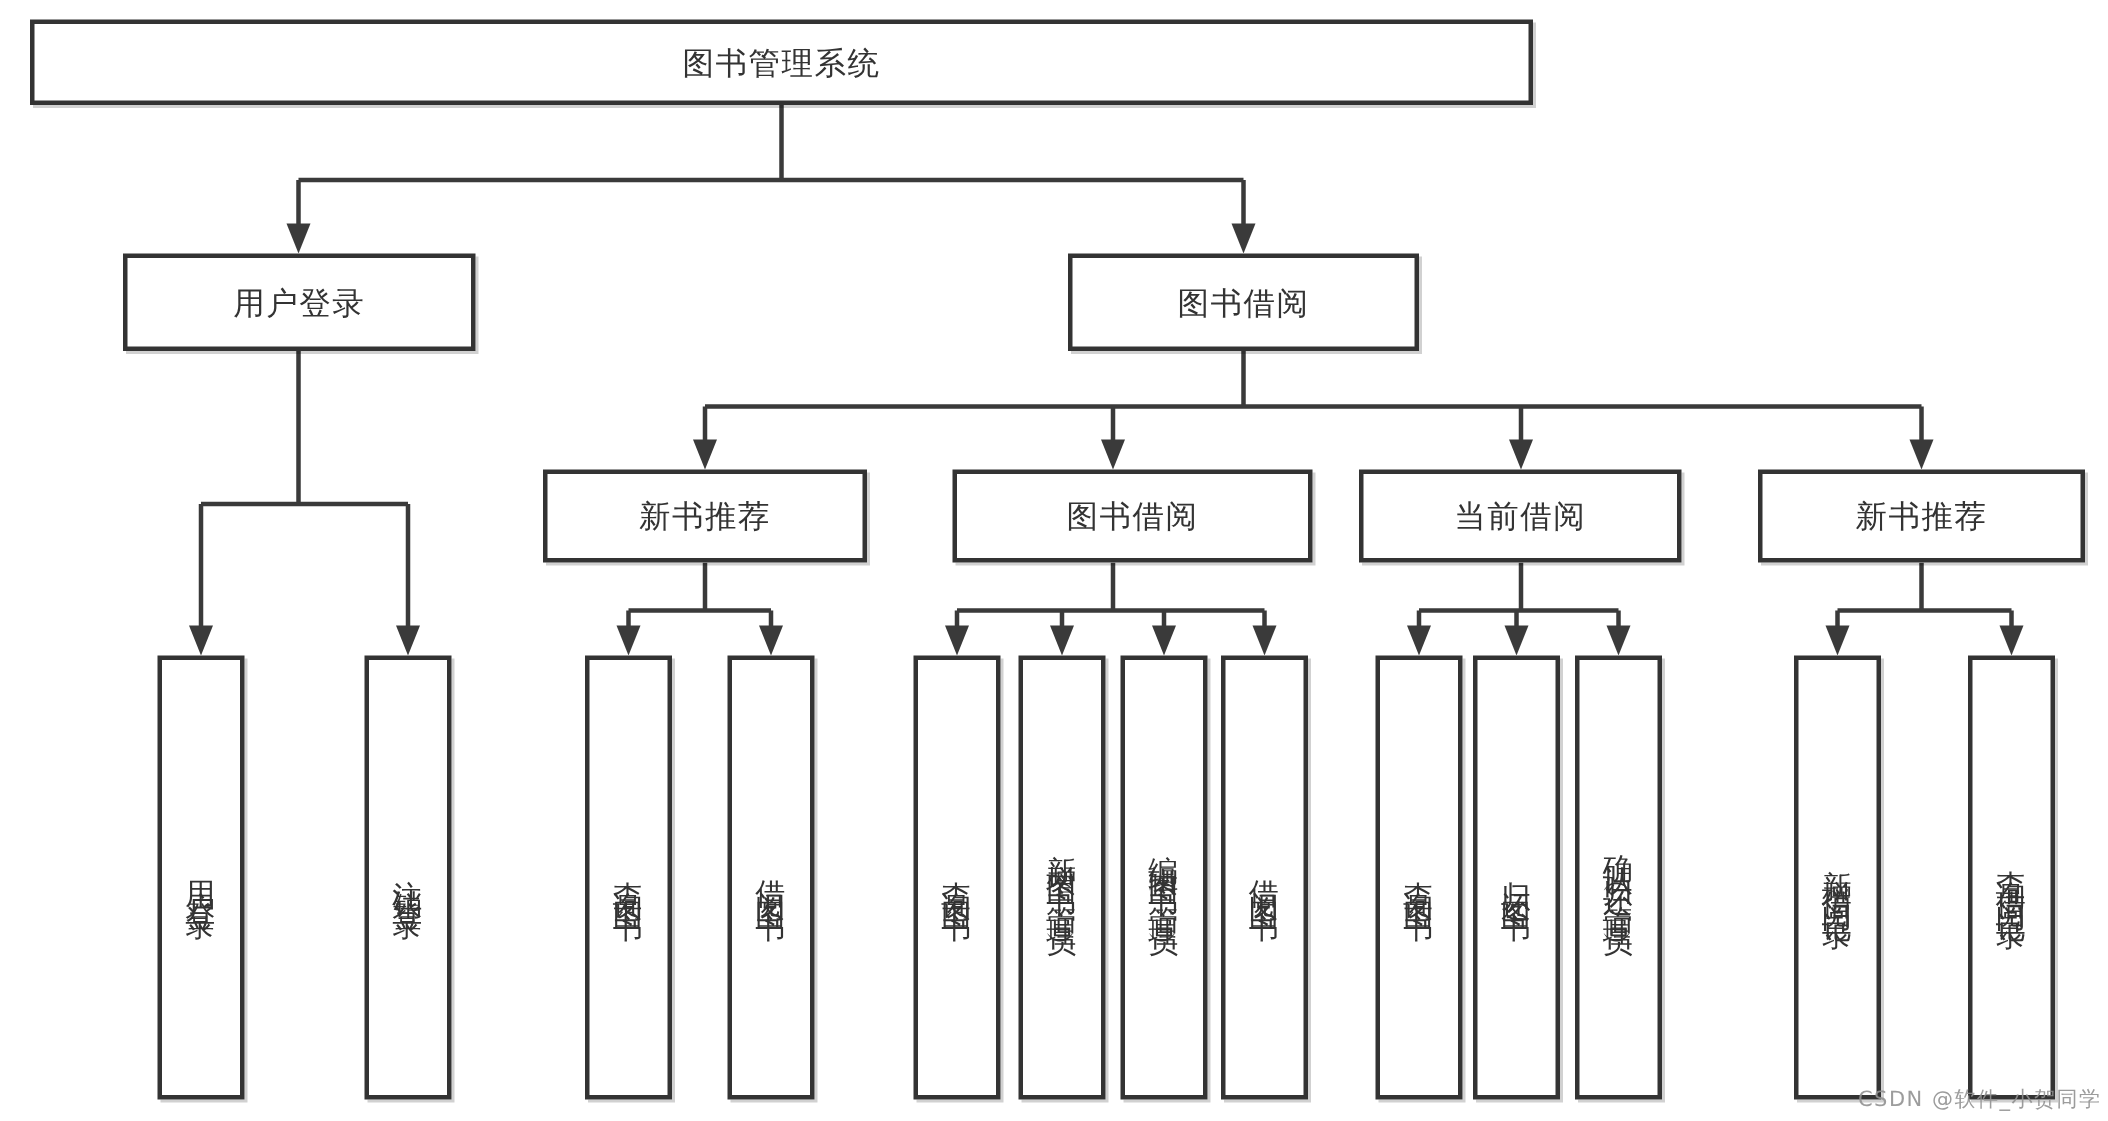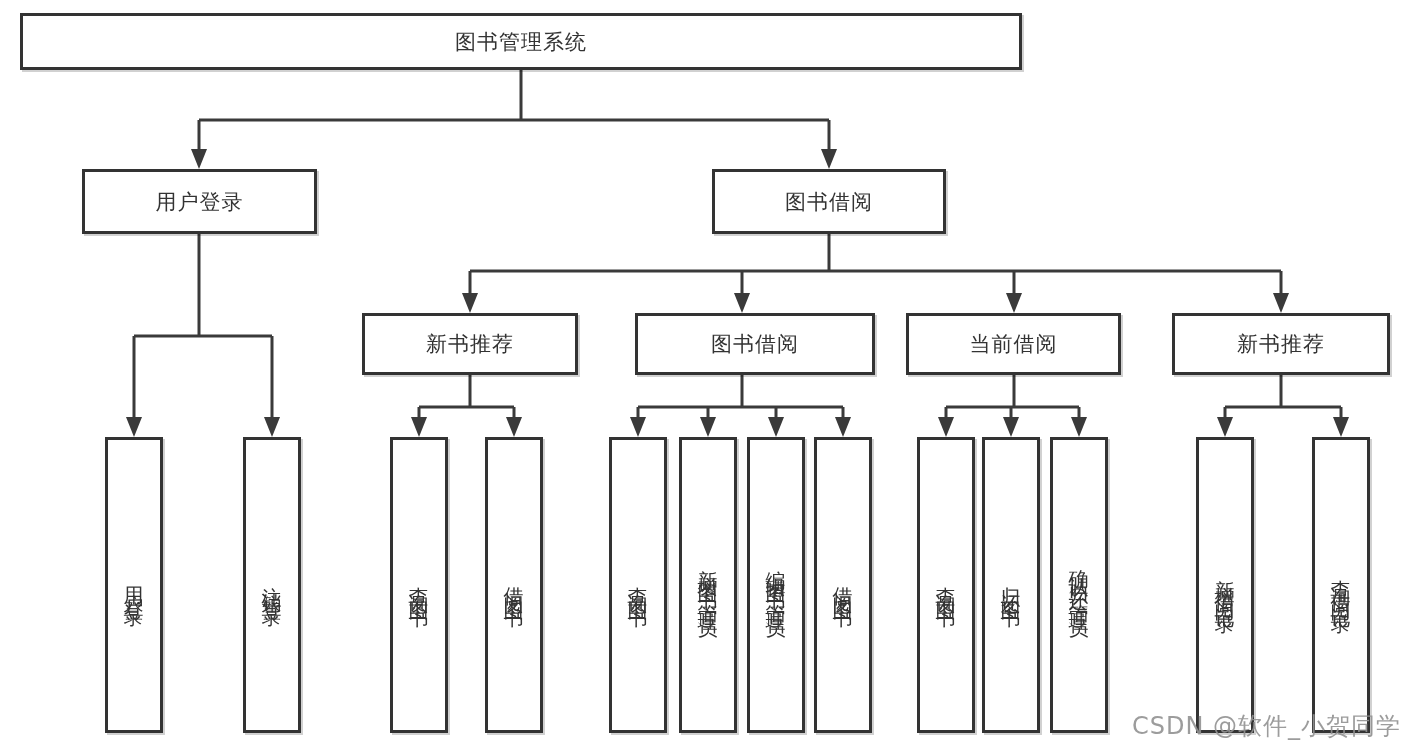--- a/index.html
+++ b/index.html
@@ -28,21 +28,21 @@
   .vbox{
     font-size:20px;
     writing-mode:vertical-rl;
     letter-spacing:7px;
     line-height:1;
     text-align:center;
   }
   .watermark{
     position:absolute;
     right:4px;bottom:5px;
-    font-size:24px;
+    font-size:14px;
     color:rgba(145,145,145,0.9);
     letter-spacing:1px;
     white-space:nowrap;
   }
 </style>
 </head>
 <body>
 
 <div class="canvas">
 

